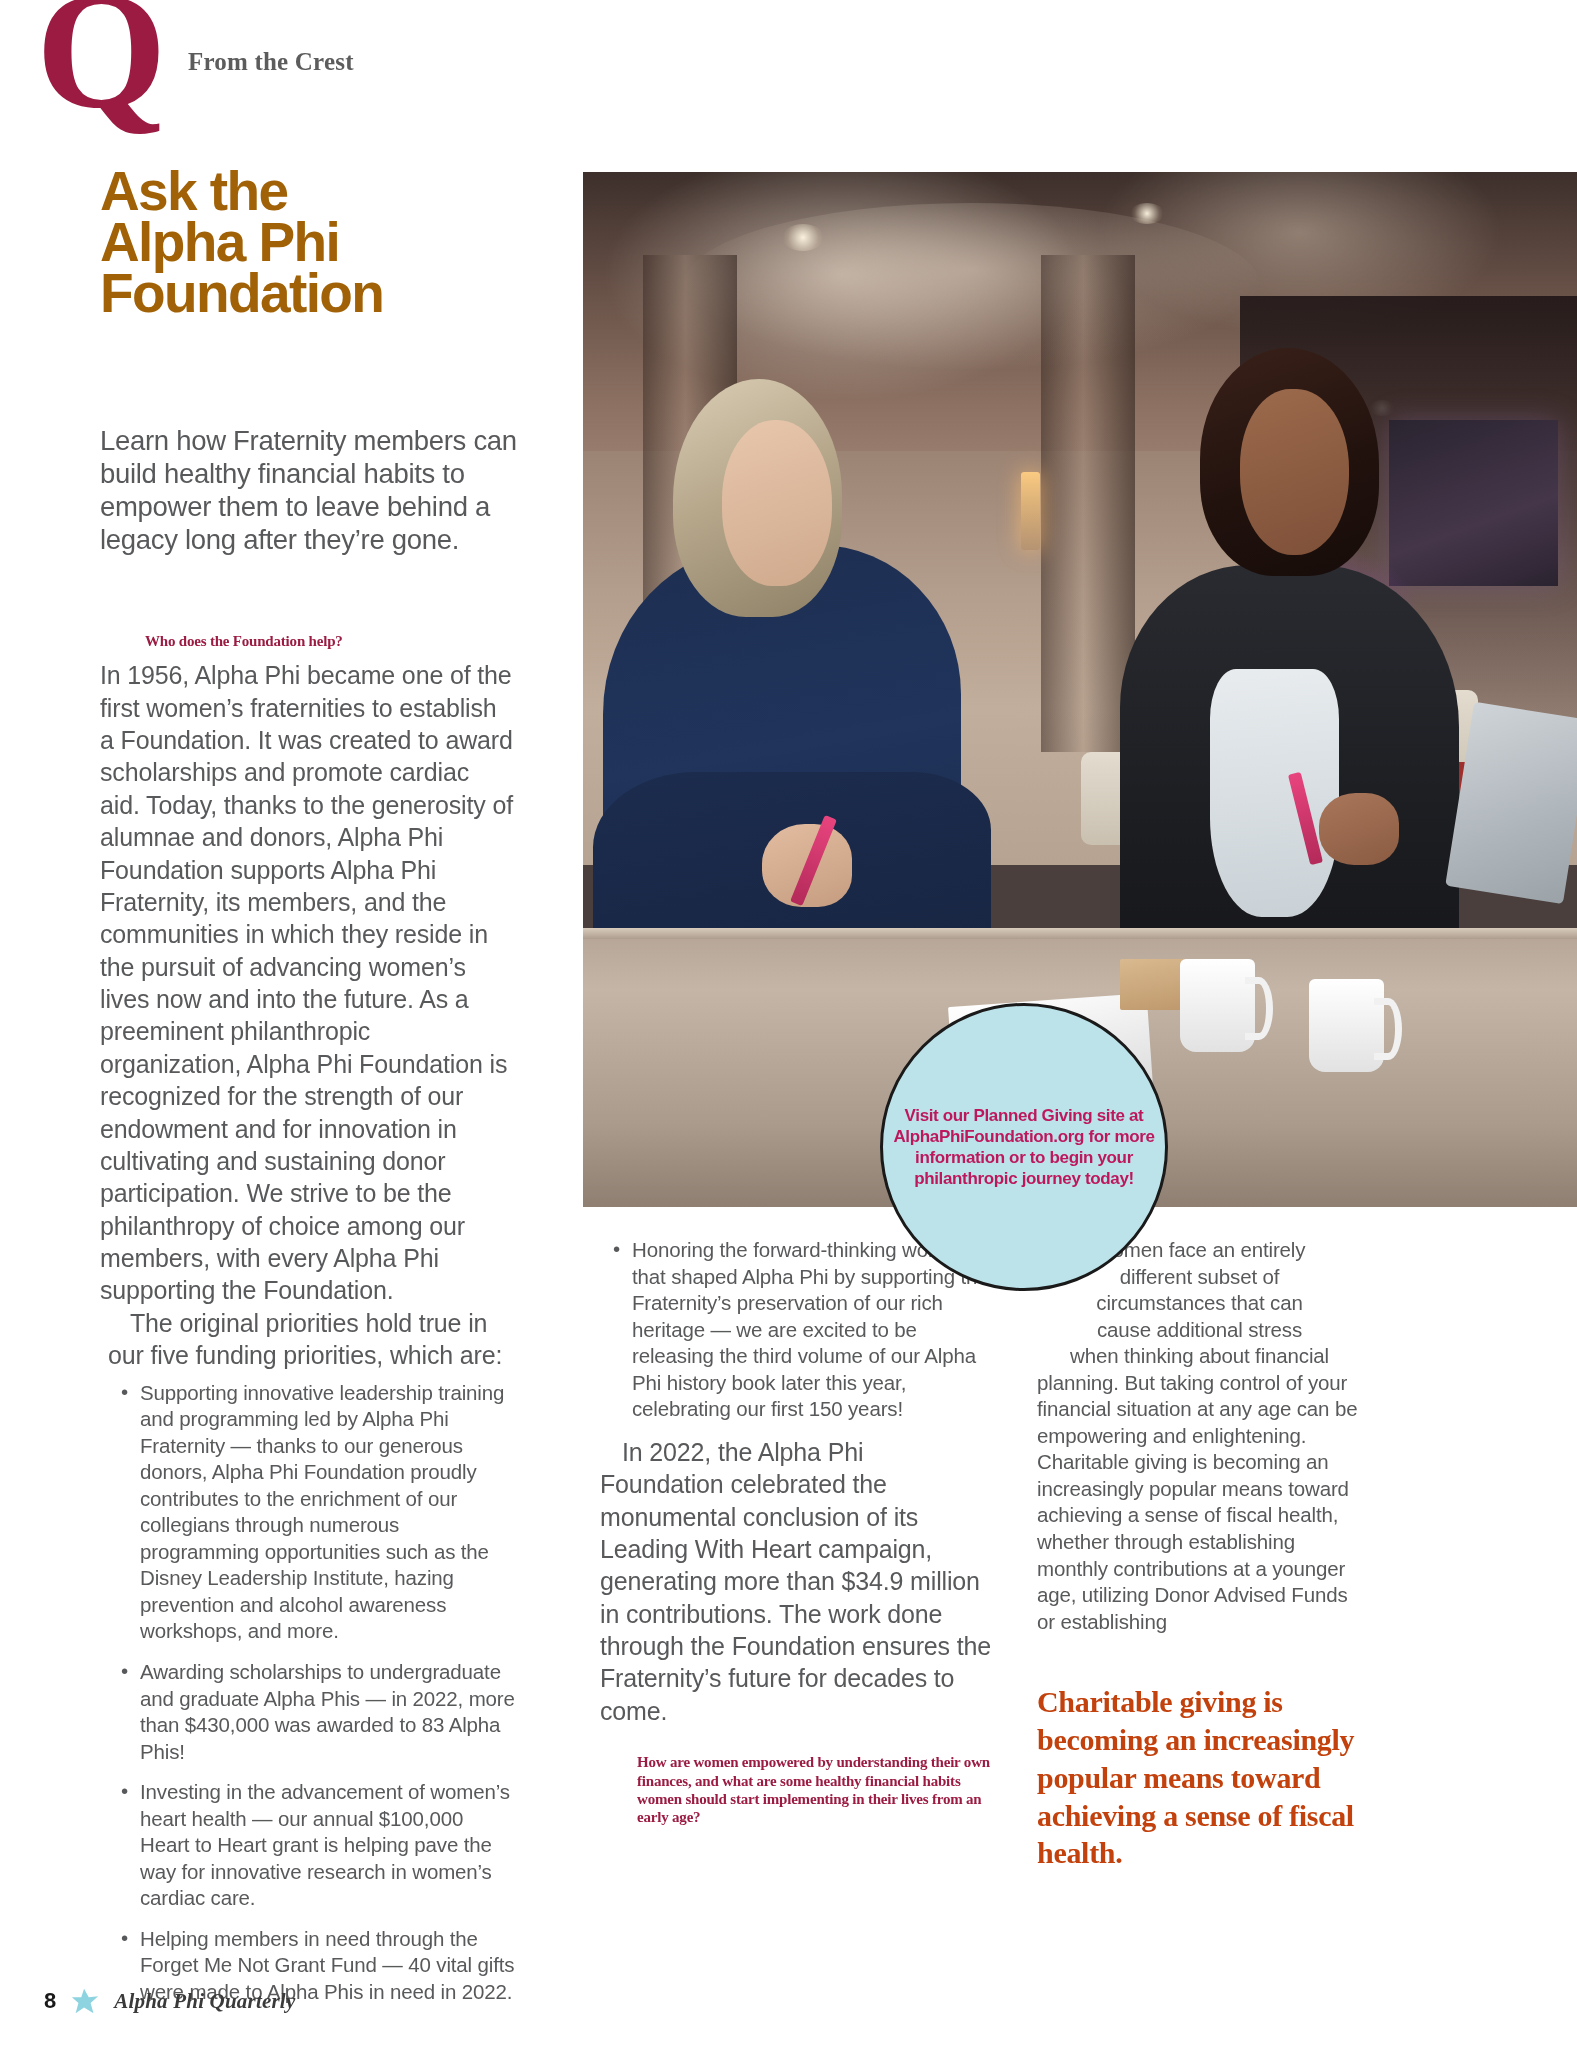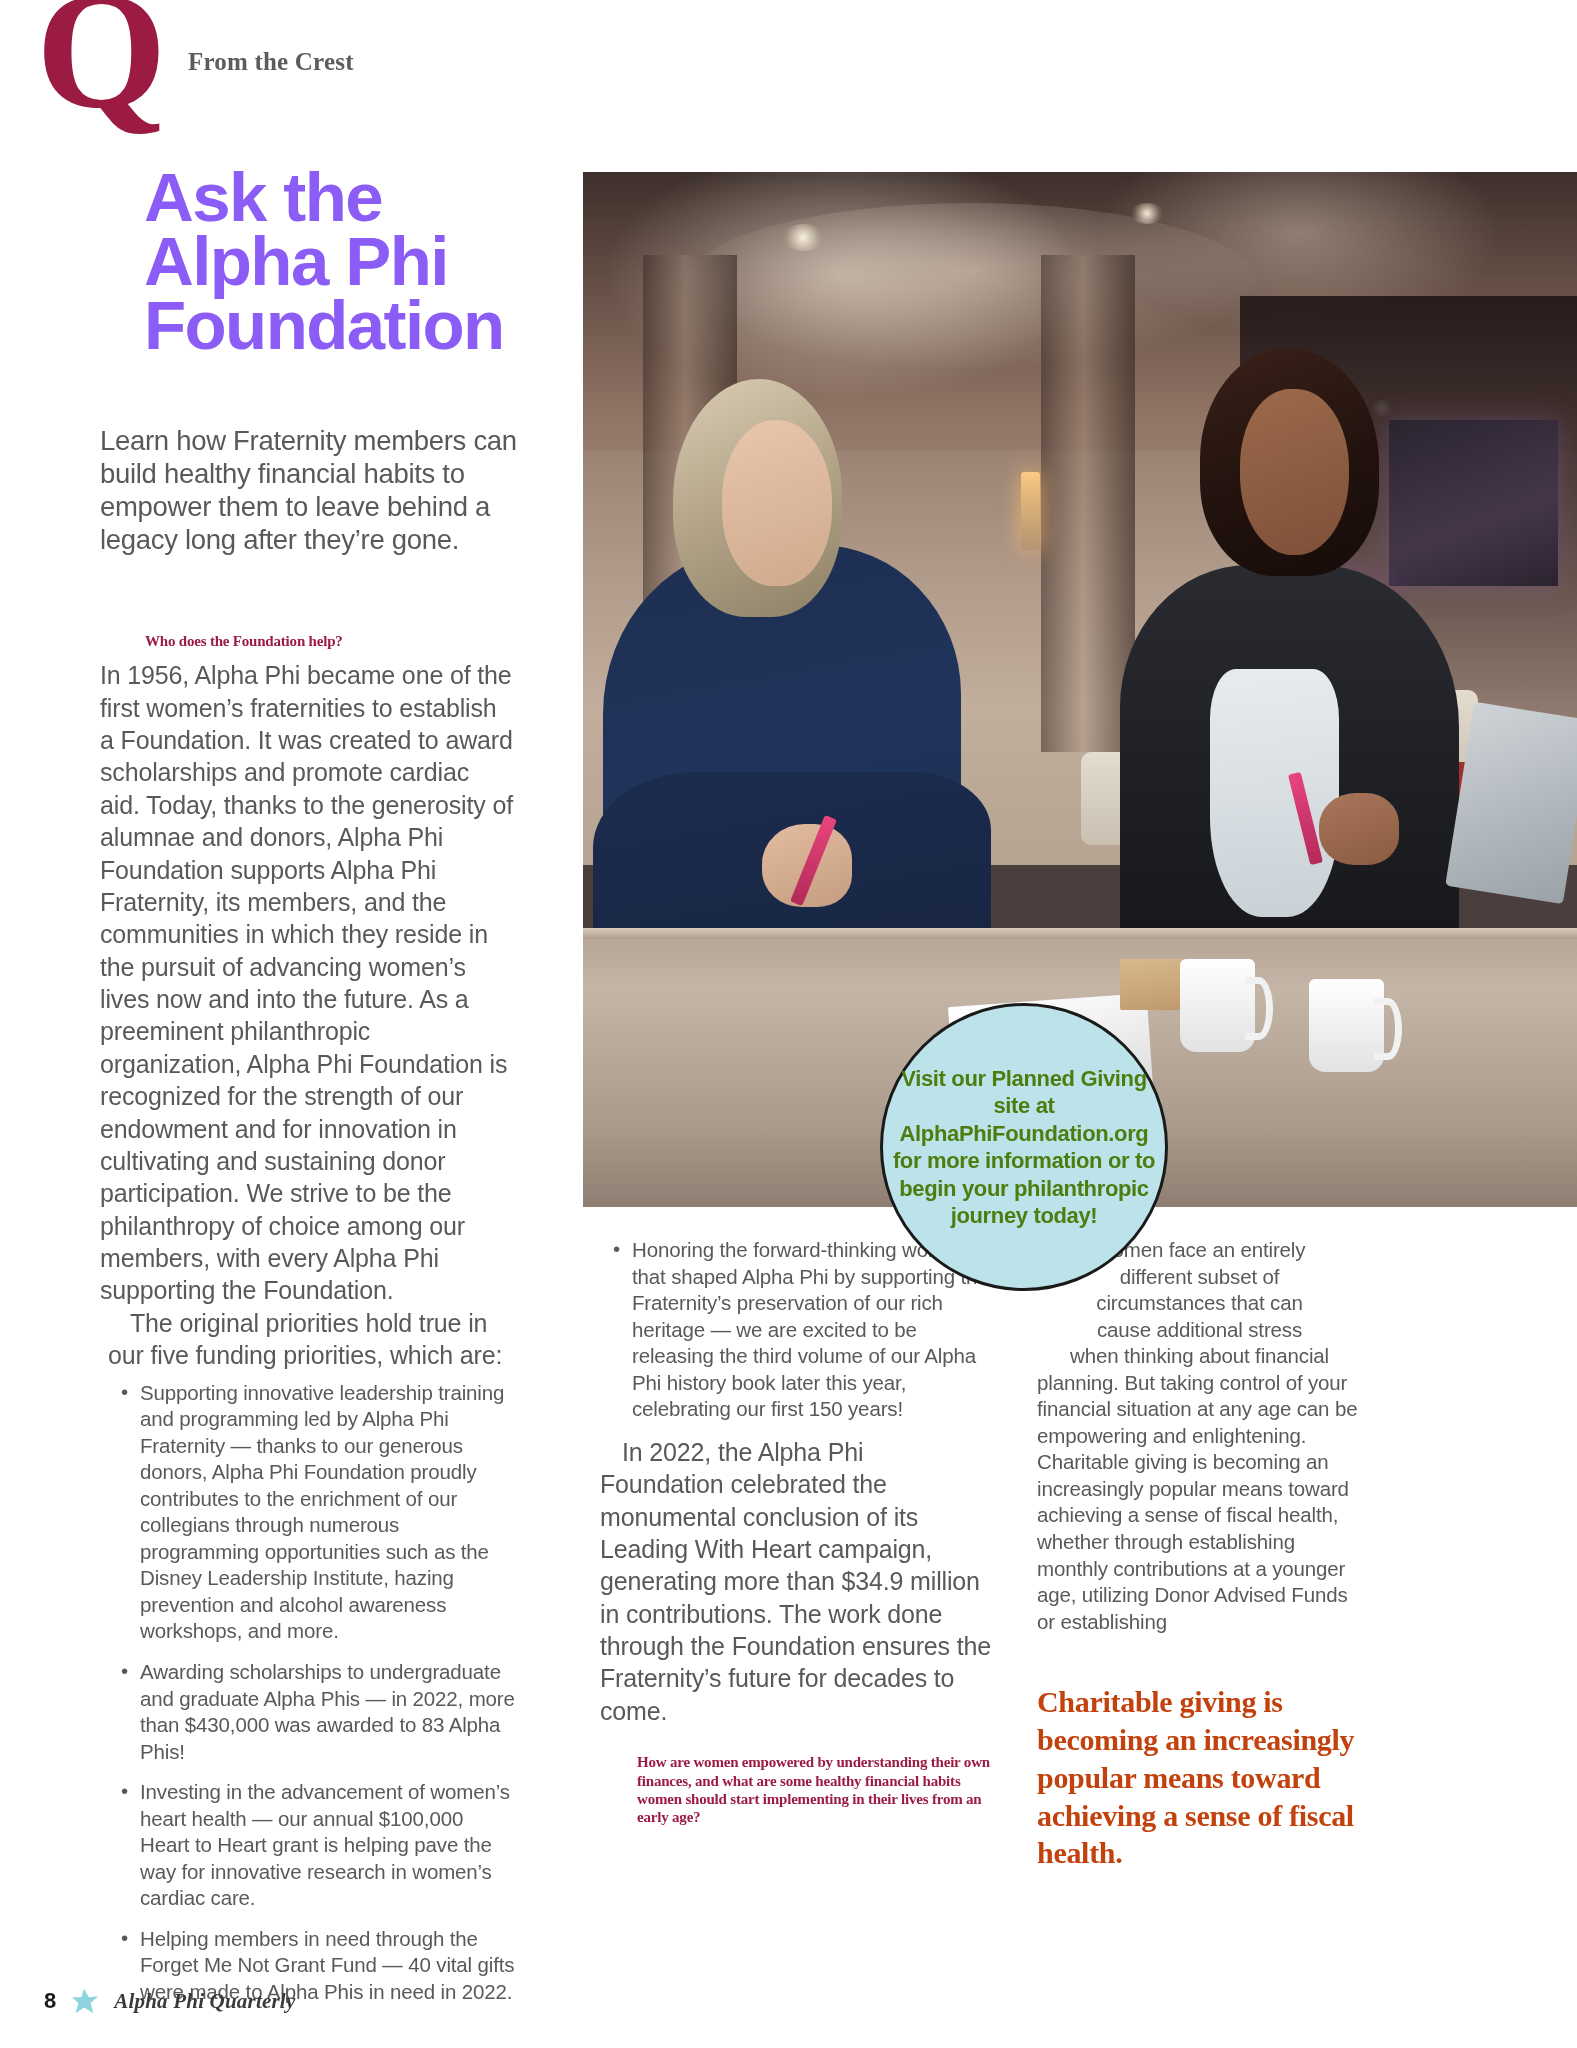--- a/index.html
+++ b/index.html
@@ -48,26 +48,25 @@
     color: #5C5C5C;
     letter-spacing: 0.2px;
   }
 
   
   .headline {
     position: absolute;
     left: 100px;
     top: 166px;
     width: 430px;
-    font-size: 69px;
+    font-size: 55px;
     font-weight: 700;
     line-height: 0.93;
-    color: #8b5cf6;
+    color: #a16207;
     letter-spacing: -1.6px;
-    margin-left: 44px;
   }
 
   
   .deck {
     position: absolute;
     left: 100px;
     top: 424px;
     width: 420px;
     font-size: 27.5px;
     line-height: 1.20;
@@ -302,24 +301,24 @@
     border-radius: 50%;
     background: #BCE3EA;
     border: 3px solid #1A1A1A;
     display: flex;
     align-items: center;
     justify-content: center;
     text-align: center;
     z-index: 5;
   }
   .circle-text {
-    font-size: 22px;
+    font-size: 17px;
     font-weight: 700;
     line-height: 1.25;
-    color: #4d7c0f;
+    color: #be185d;
     letter-spacing: -0.35px;
     padding: 0 6px;
   }
 
   
   .col2 {
     position: absolute;
     left: 592px;
     top: 1237px;
     width: 400px;

